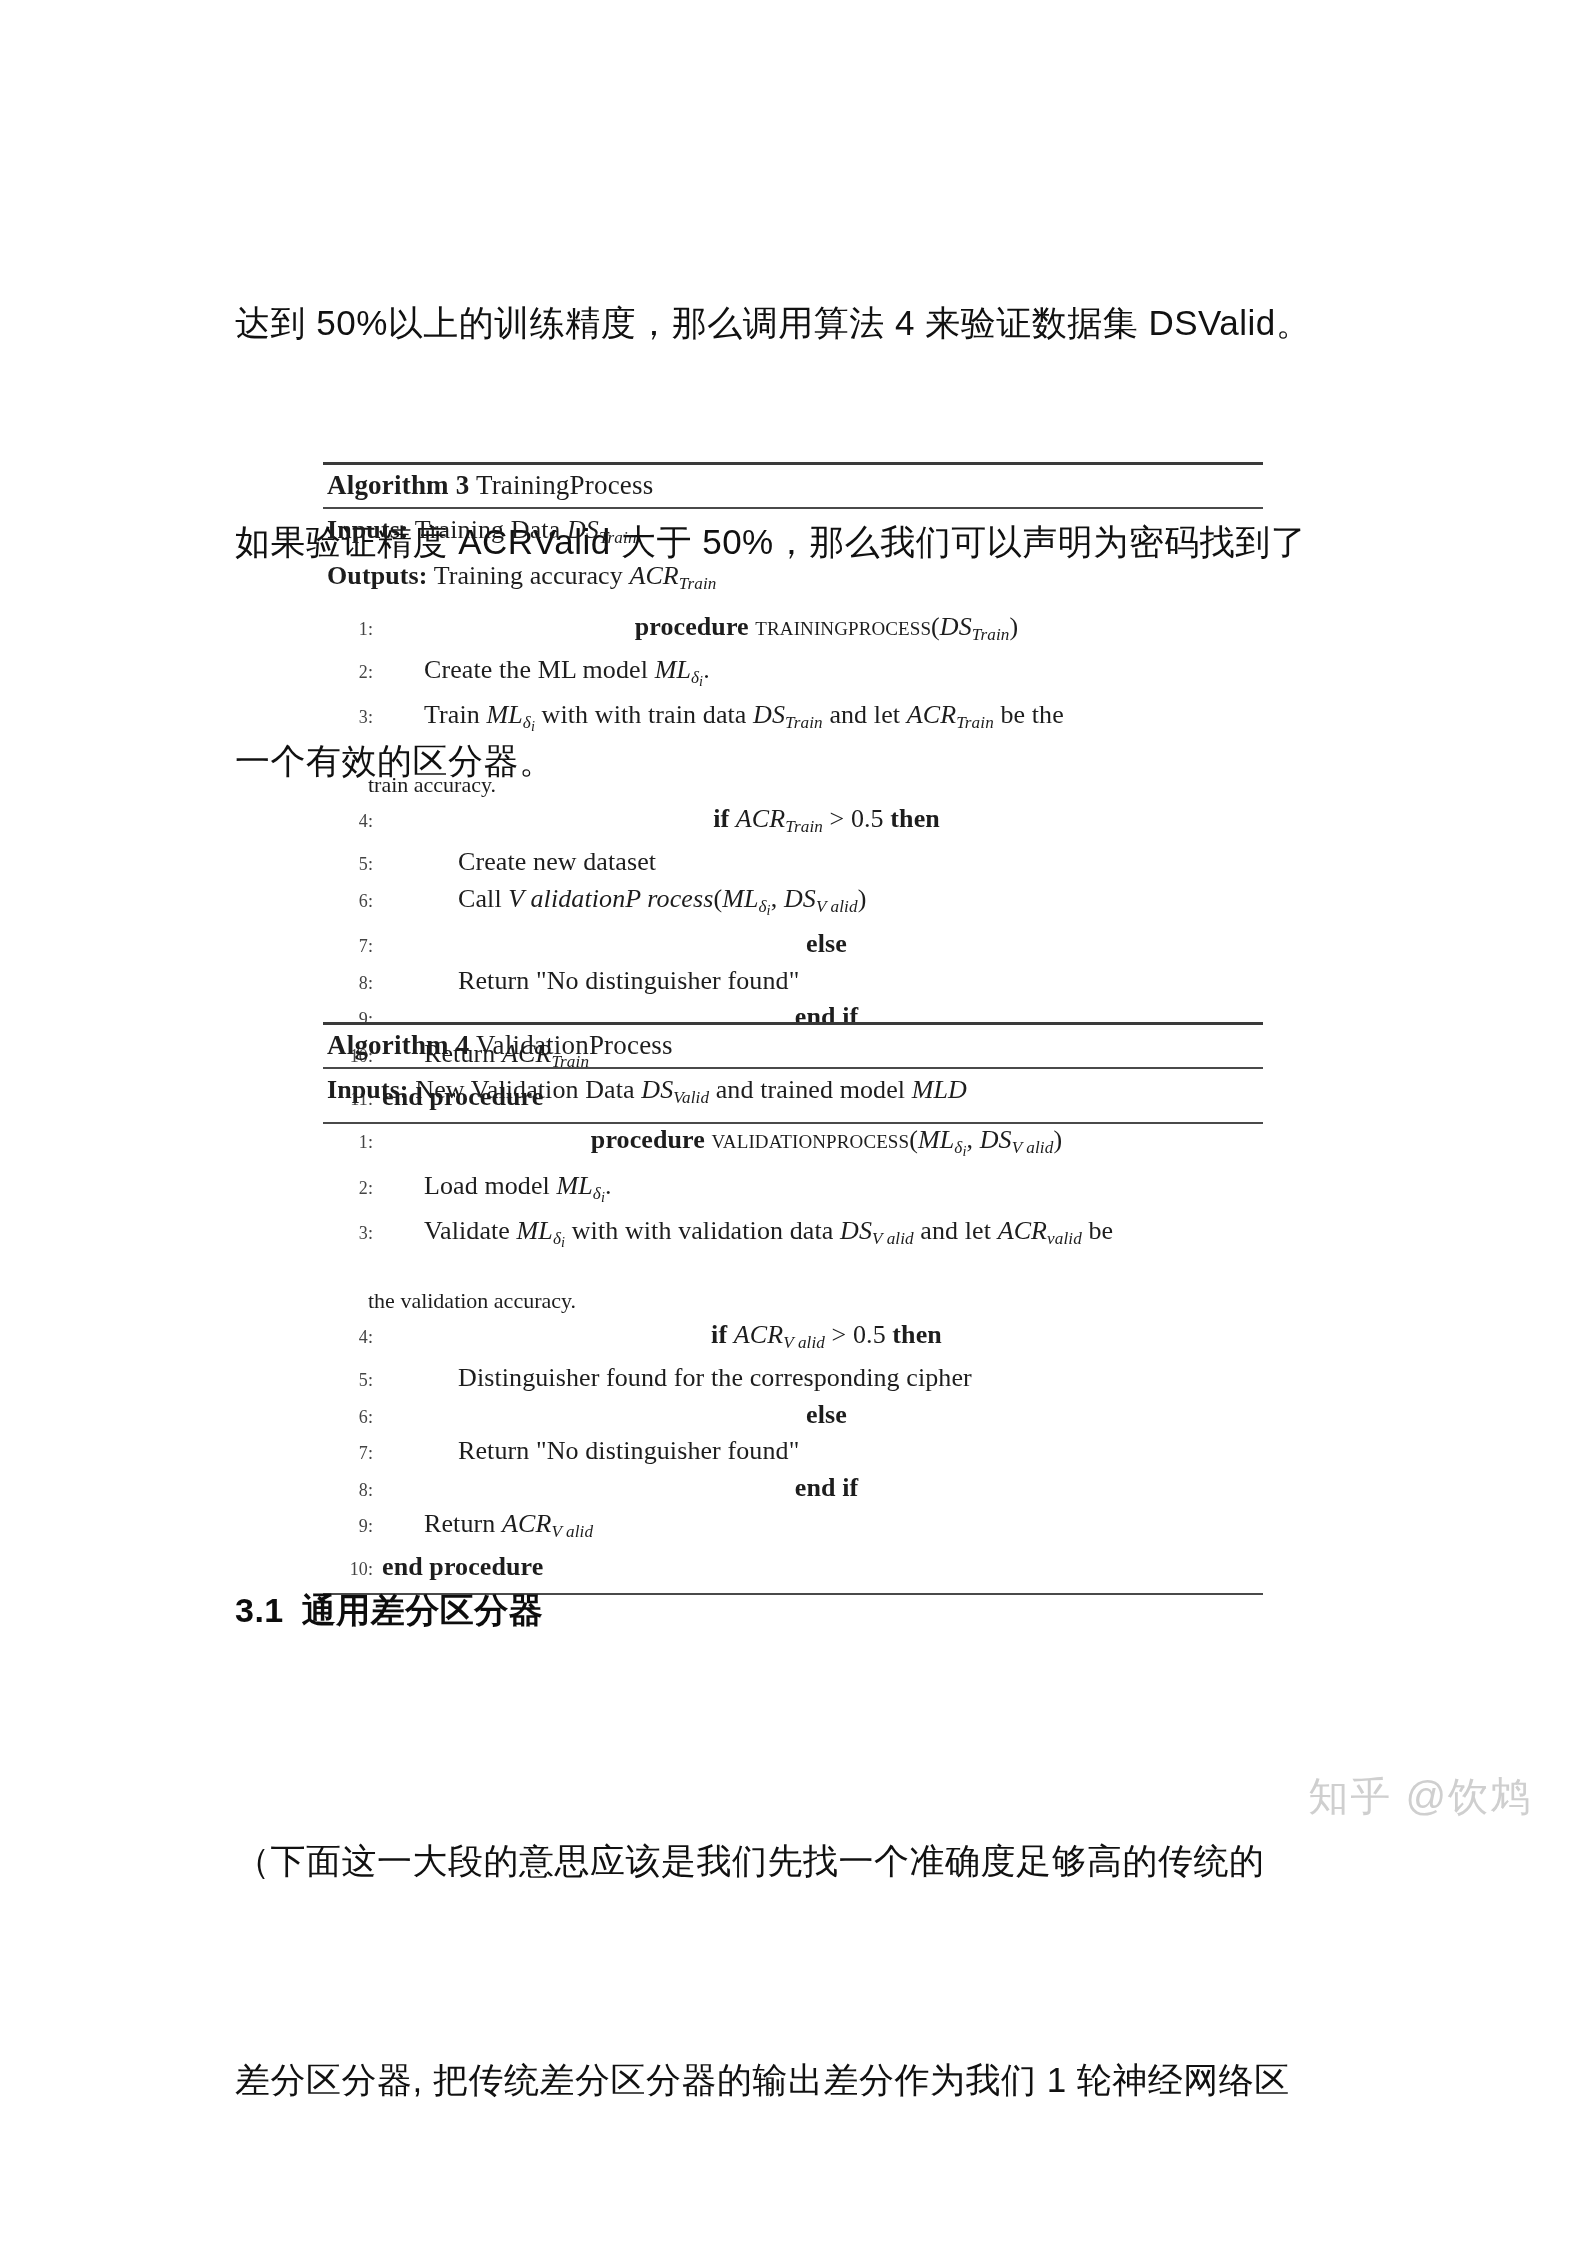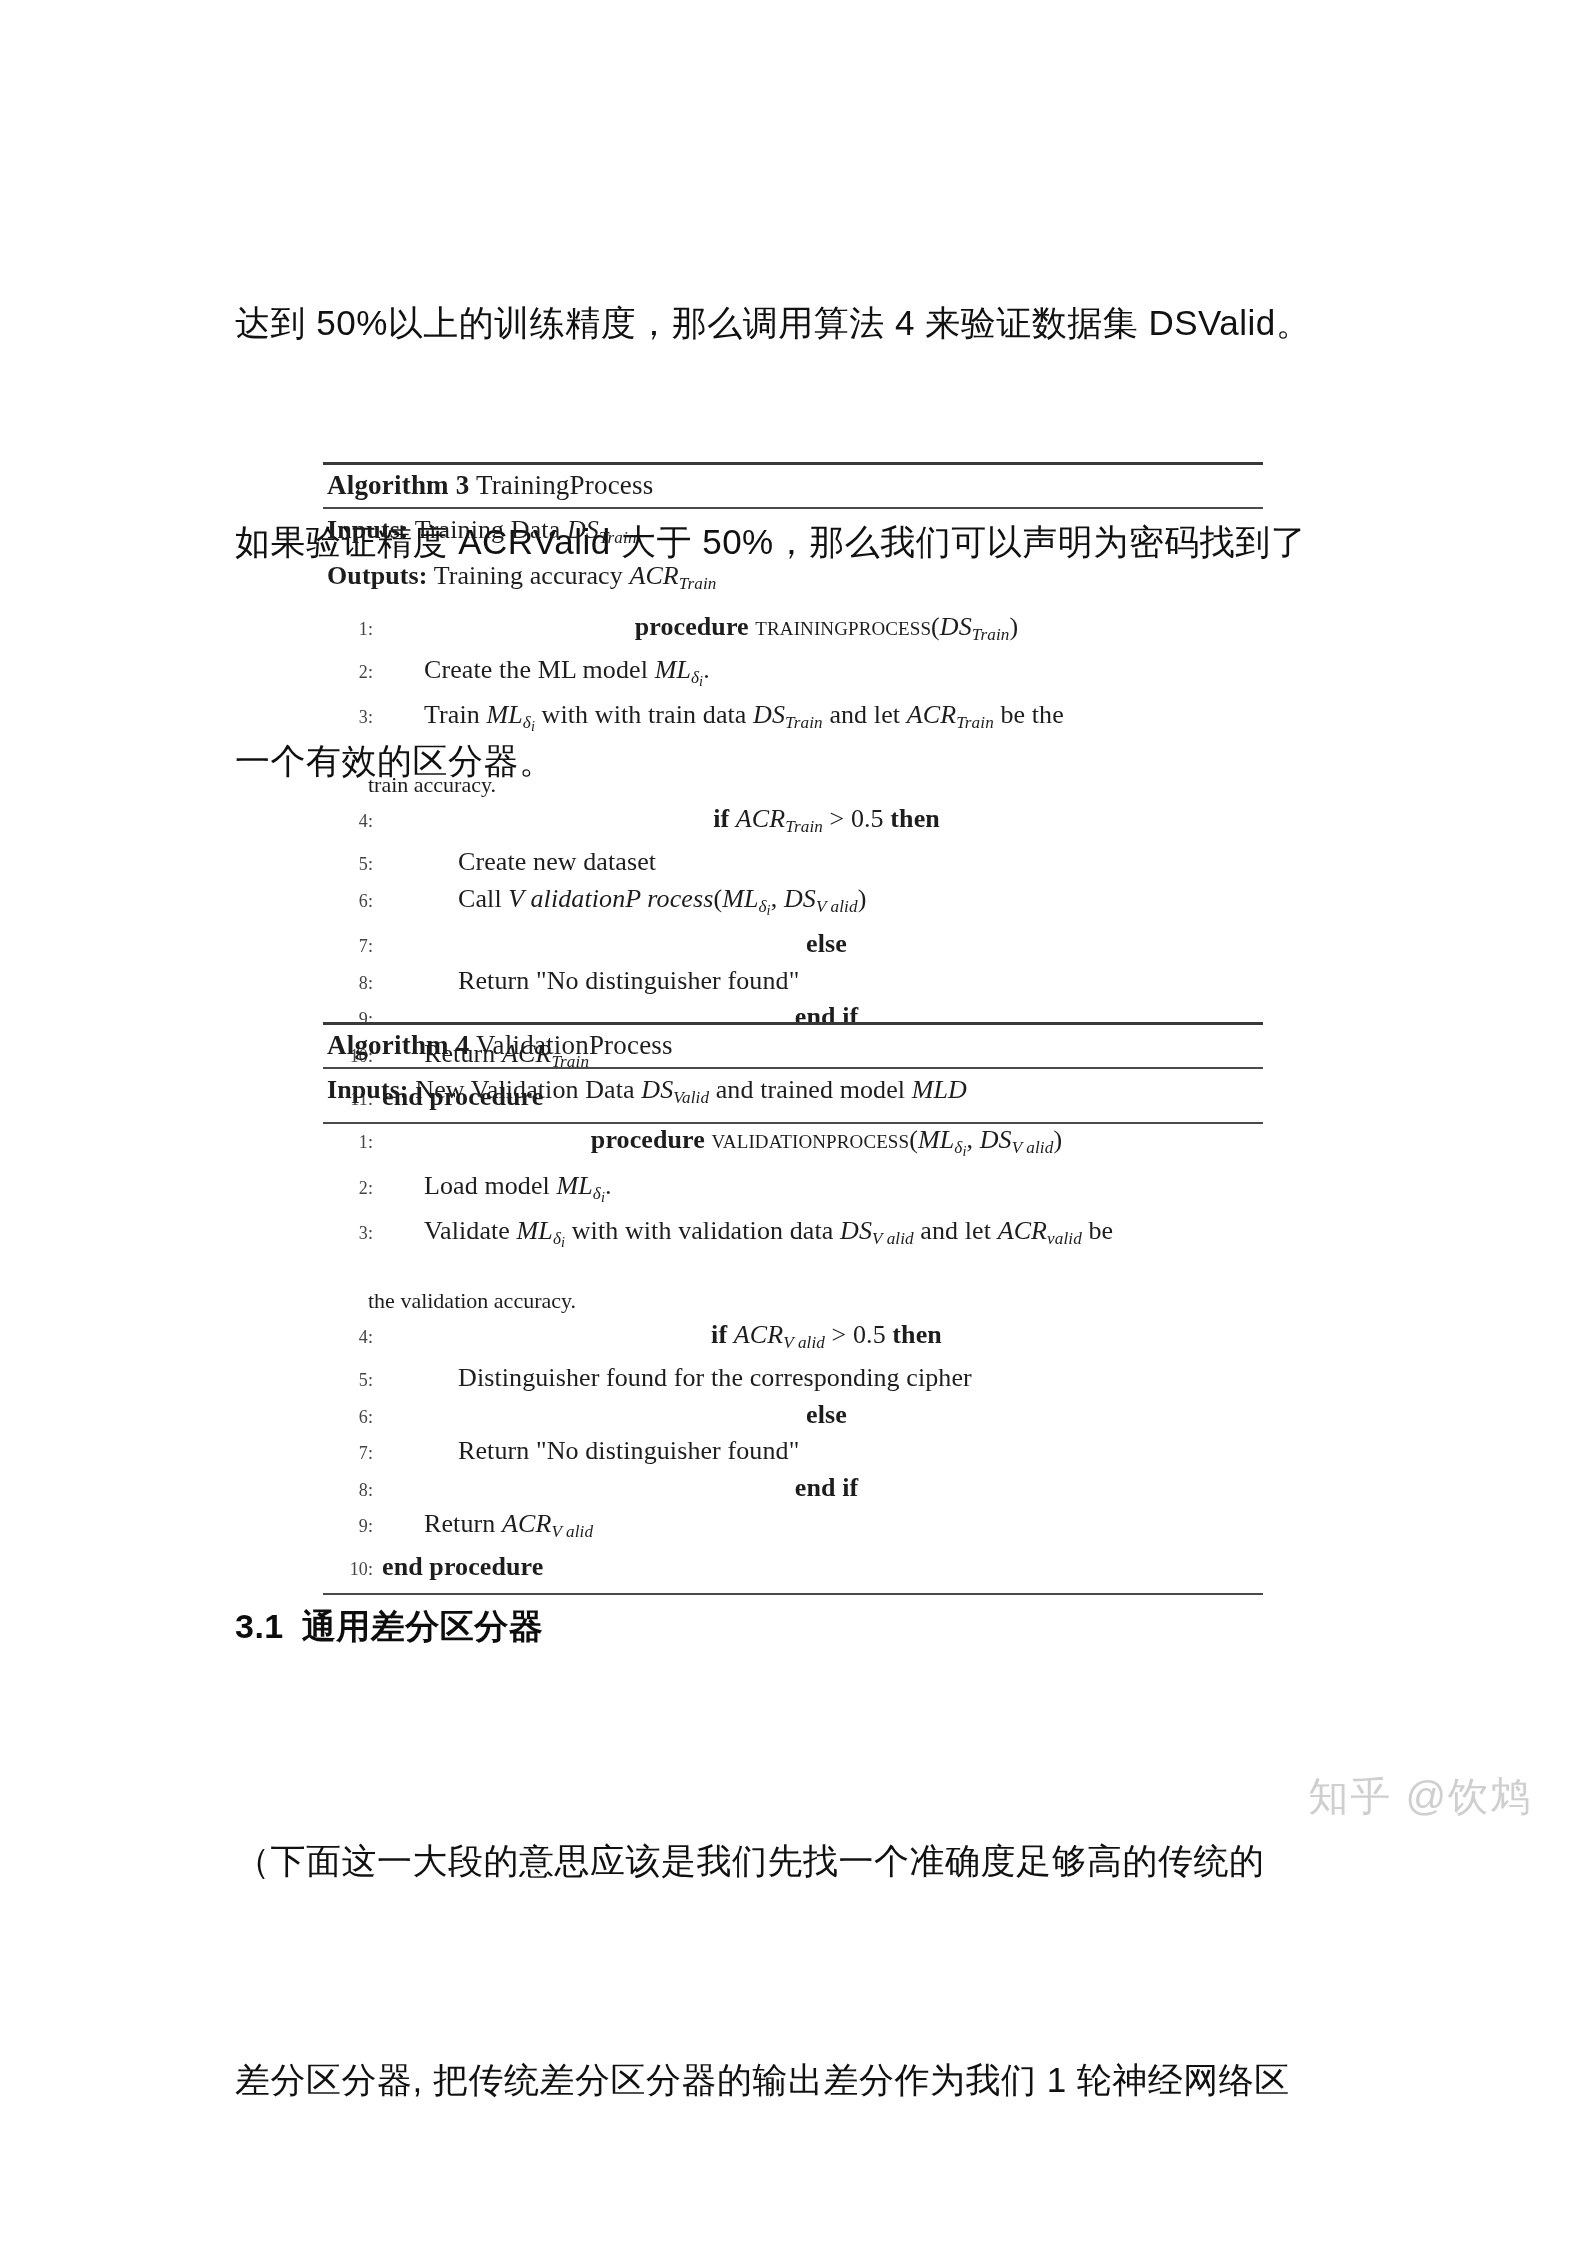--- a/index.html
+++ b/index.html
@@ -309,21 +309,21 @@
 
       <div class="step">
         <span class="no">10:</span>
         <span class="txt bold">end procedure</span>
       </div>
 
     </div>
     <div class="rule-thin"></div>
   </div>
 
-  <div class="content" style="top:1588px;margin-top:16px;">
+  <div class="content" style="top:1588px;">
     <div class="section-heading">
       <span class="num">3.1</span><span>通用差分区分器</span>
     </div>
   </div>
 
   <div class="content" style="top:1678px;">
     <div class="cn-para">
       <span class="ln">（下面这一大段的意思应该是我们先找一个准确度足够高的传统的</span>
       <span class="ln">差分区分器, 把传统差分区分器的输出差分作为我们 1 轮神经网络区</span>
       

